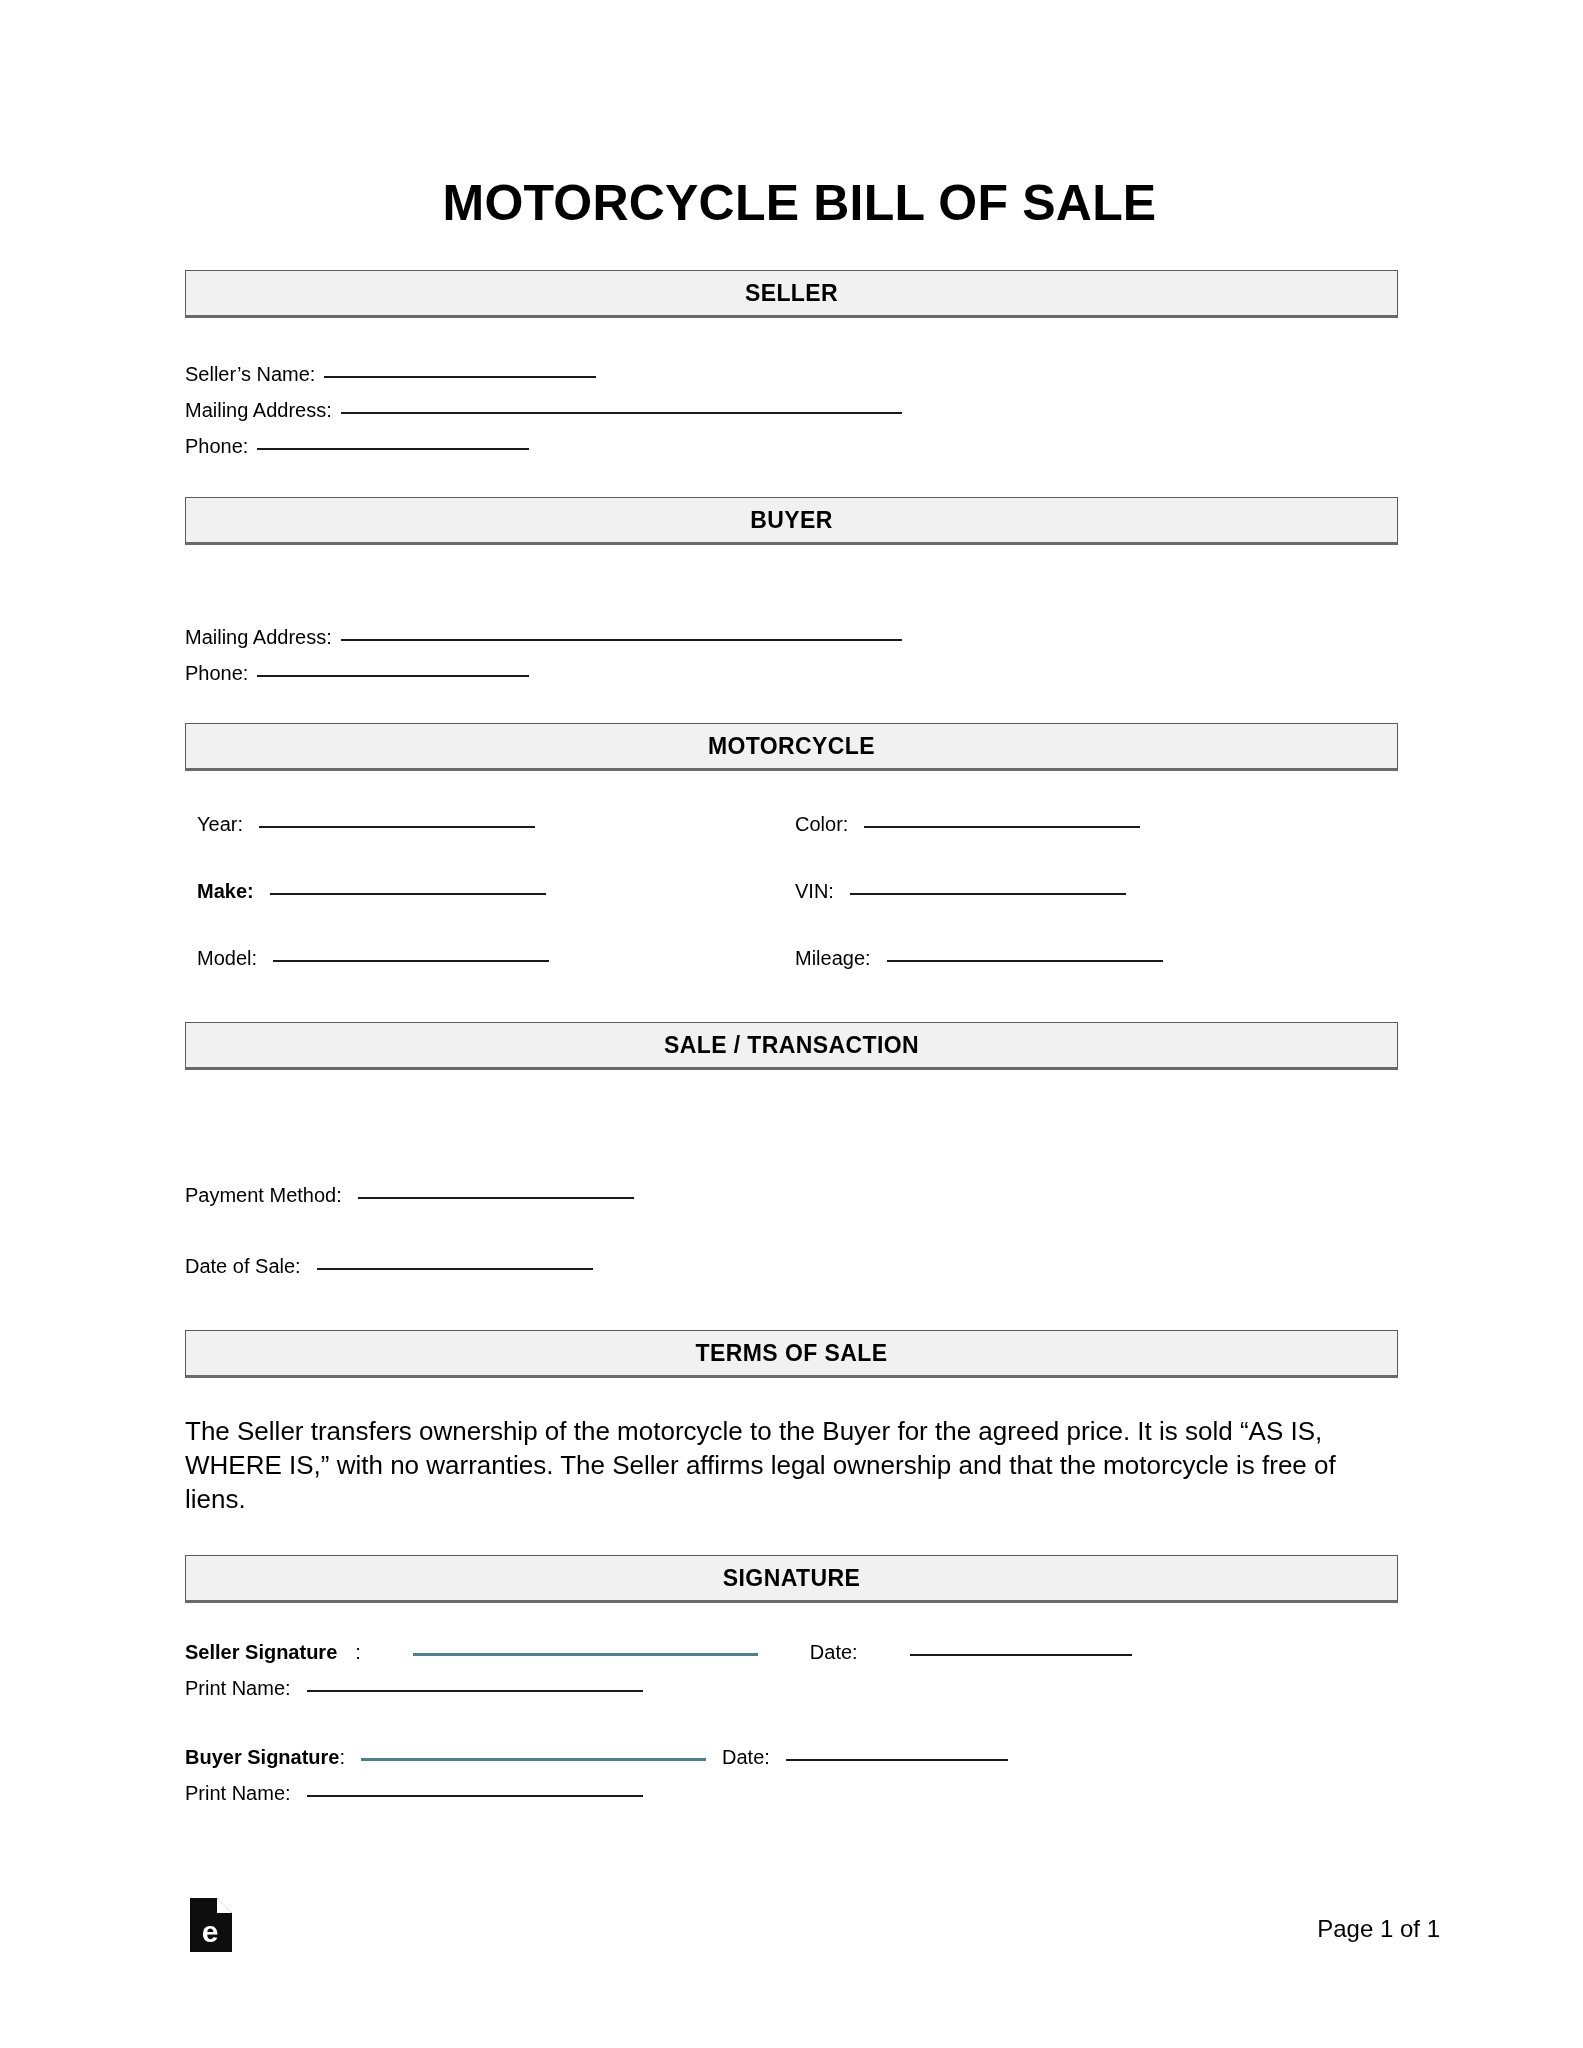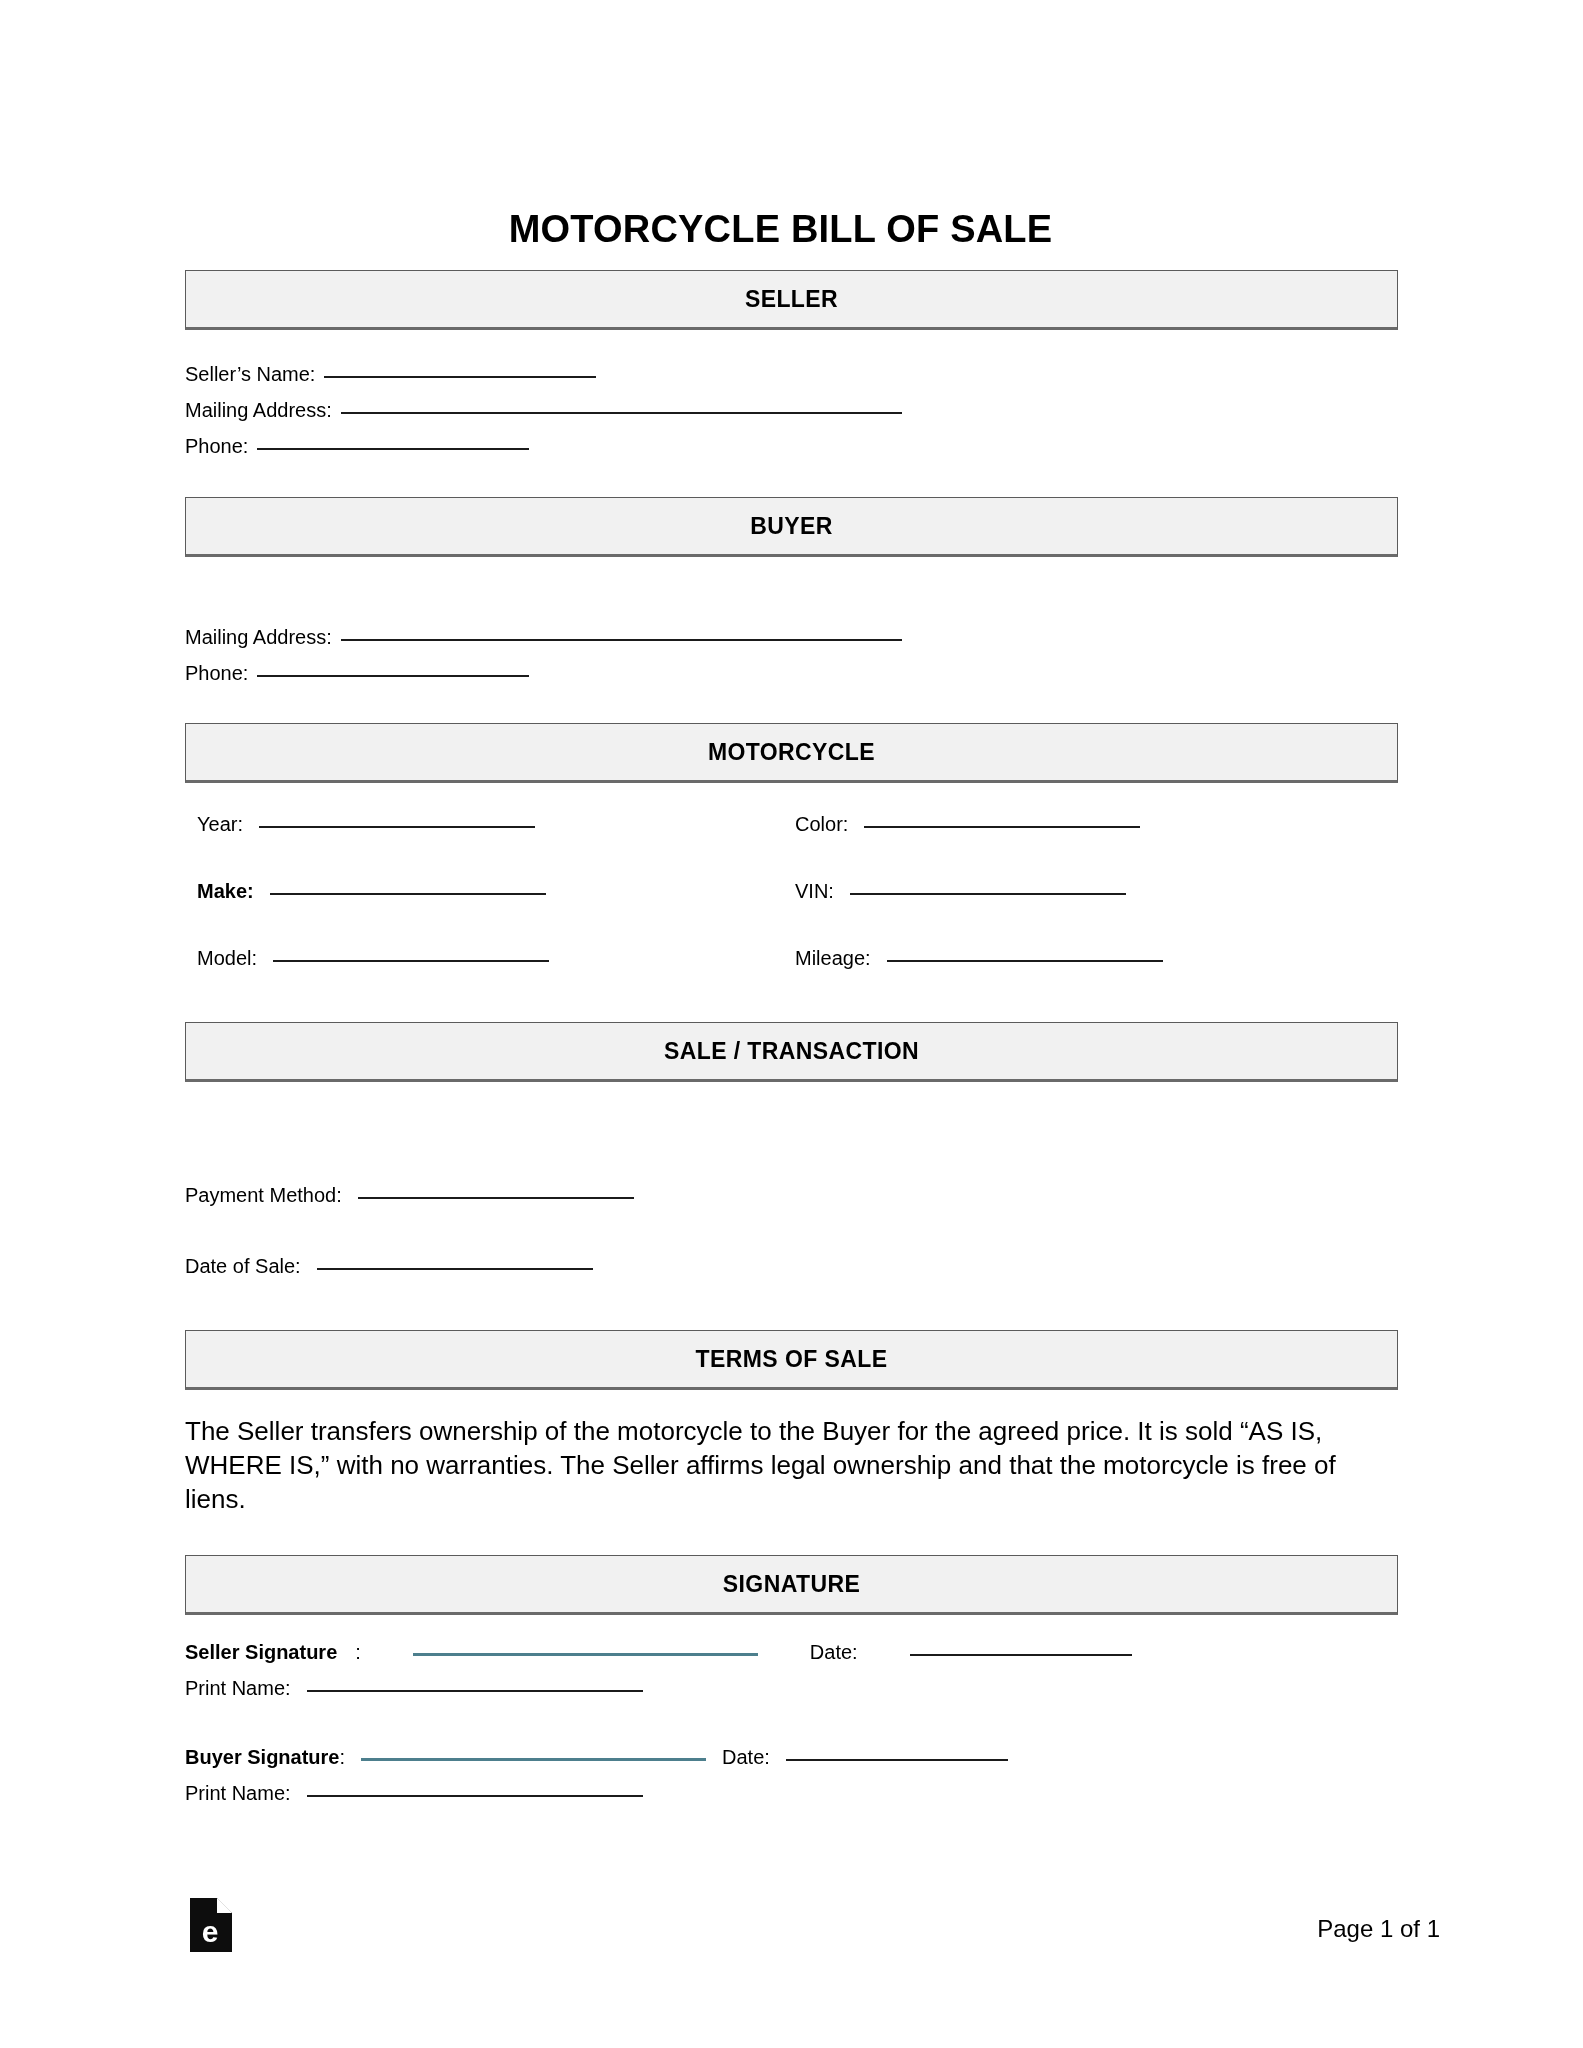--- a/index.html
+++ b/index.html
@@ -20,37 +20,36 @@
     position: absolute;
     left: 0; top: 0;
     width: 1583px;
     height: 2048px;
     background: #ffffff;
   }
 
   
   .doc-title {
     position: absolute;
-    left: 174px;
+    left: 193px;
     top: 178px;
     width: 1213px;
     text-align: center;
-    font-size: 38px;
+    font-size: 50px;
     font-weight: bold;
     letter-spacing: 0.2px;
     line-height: 1;
-    margin-top: 32px;
   }
 
   
   .section-bar {
     position: absolute;
     left: 185px;
     width: 1213px;
-    height: 60px;
+    height: 48px;
     box-sizing: border-box;
     background: #f1f1f1;
     border: 1px solid #5b5b5b;
     border-bottom-width: 3px;
     border-bottom-color: #6a6a6a;
     display: flex;
     align-items: center;
     justify-content: center;
   }
   .section-bar span {

